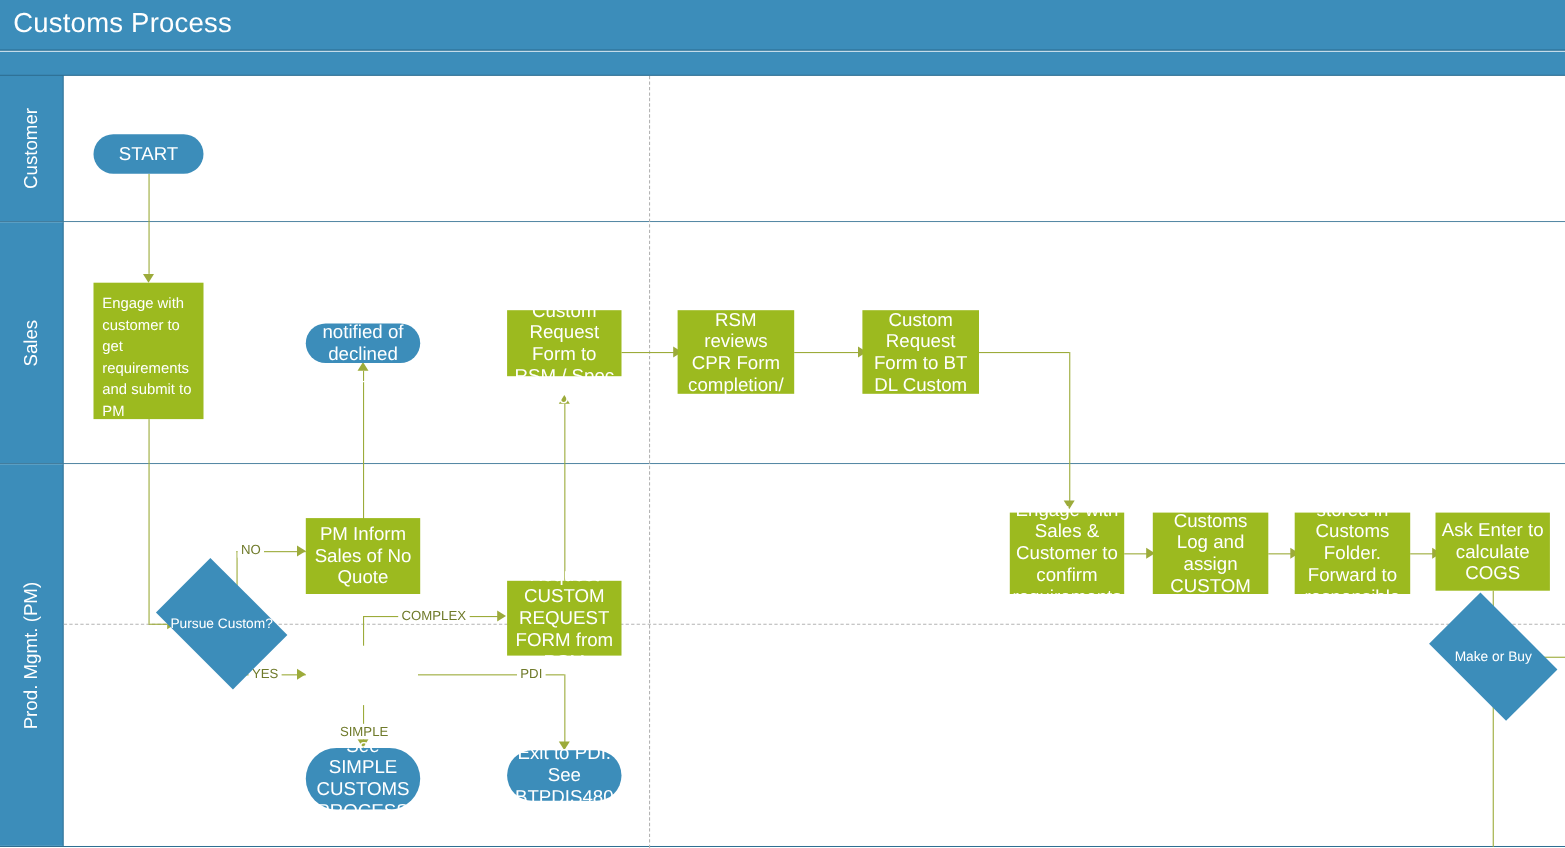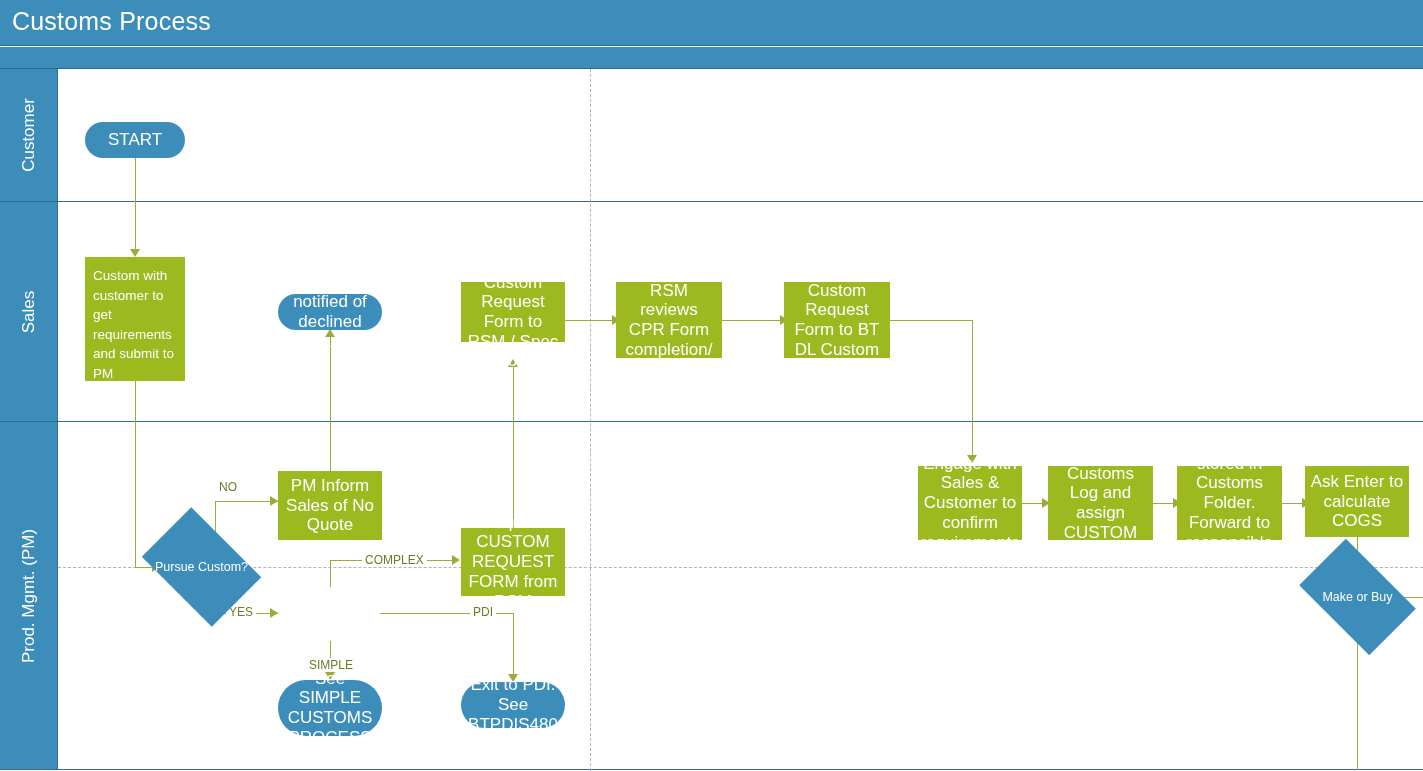--- a/index.html
+++ b/index.html
@@ -212,21 +212,21 @@
   <div class="conn-v" style="left:135px; top:158px; height:91px;"></div>
   <div class="arrow down" style="left:130px; top:249px;"></div>
 
   <div class="conn-v" style="left:135px; top:381px; height:186px;"></div>
   <div class="conn-h" style="left:135px; top:567px; width:17px;"></div>
   <div class="arrow right" style="left:152px; top:562px;"></div>
 
   <div class="conn-v" style="left:215px; top:501px; height:66px;"></div>
   <div class="conn-h" style="left:215px; top:501px; width:63px;"></div>
   <div class="arrow right" style="left:270px; top:496px;"></div>
-  <div class="conn-label" style="left:216px; top:480px;">NO</div>
+  <div class="conn-label" style="left:216px; top:493px;">NO</div>
 
   <div class="conn-v" style="left:215px; top:567px; height:46px;"></div>
   <div class="conn-h" style="left:215px; top:613px; width:63px;"></div>
   <div class="arrow right" style="left:270px; top:608px;"></div>
   <div class="conn-label" style="left:226px; top:605px;">YES</div>
 
   <div class="conn-v" style="left:330px; top:337px; height:203px;"></div>
   <div class="arrow up" style="left:325px; top:329px;"></div>
 
   <div class="conn-v" style="left:330px; top:560px; height:27px;"></div>
@@ -267,21 +267,21 @@
 
   <div class="conn-v" style="left:1357px; top:537px; height:28px;"></div>
   <div class="arrow down" style="left:1352px; top:557px;"></div>
 
   <div class="conn-h" style="left:1400px; top:597px; width:23px;"></div>
 
   <div class="conn-v" style="left:1357px; top:629px; height:141px;"></div>
 
   <div class="shape term" style="left:85px; top:122px; width:100px; height:36px;">START</div>
 
-  <div class="shape proc left-align" style="left:85px; top:257px; width:100px; height:124px;">Custom with customer to get requirements and submit to PM</div>
+  <div class="shape proc left-align" style="left:85px; top:257px; width:100px; height:124px;">Engage with customer to get requirements and submit to PM</div>
 
   <div class="shape term" style="left:278px; top:294px; width:104px; height:36px;">Customer notified of declined request</div>
 
   <div class="shape proc" style="left:461px; top:282px; width:104px; height:60px;">Submit Custom Request Form to RSM / Spec Engr or Rep</div>
 
   <div class="shape proc" style="left:616px; top:282px; width:106px; height:76px;">COMPLEX – RSM reviews CPR Form completion/ approval</div>
 
   <div class="shape proc" style="left:784px; top:282px; width:106px; height:76px;">Submit Custom Request Form to BT DL Custom Products</div>
 
   <div class="shape proc" style="left:278px; top:471px; width:104px; height:69px;">PM Inform Sales of No Quote</div>

